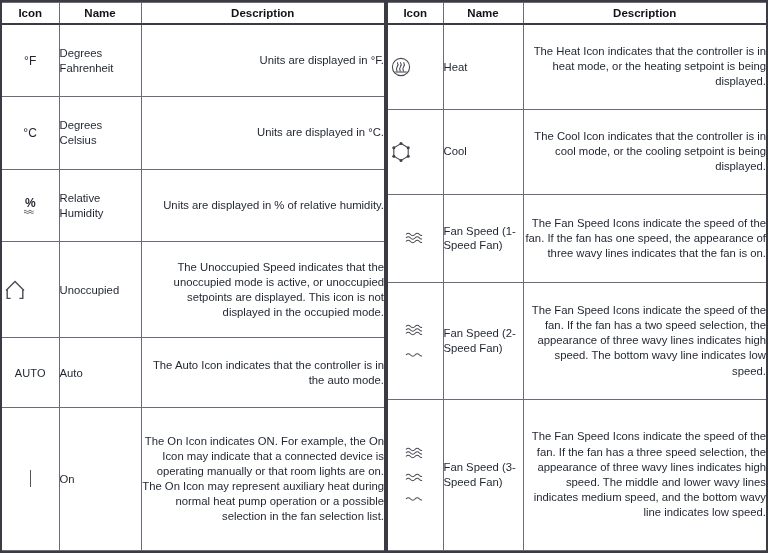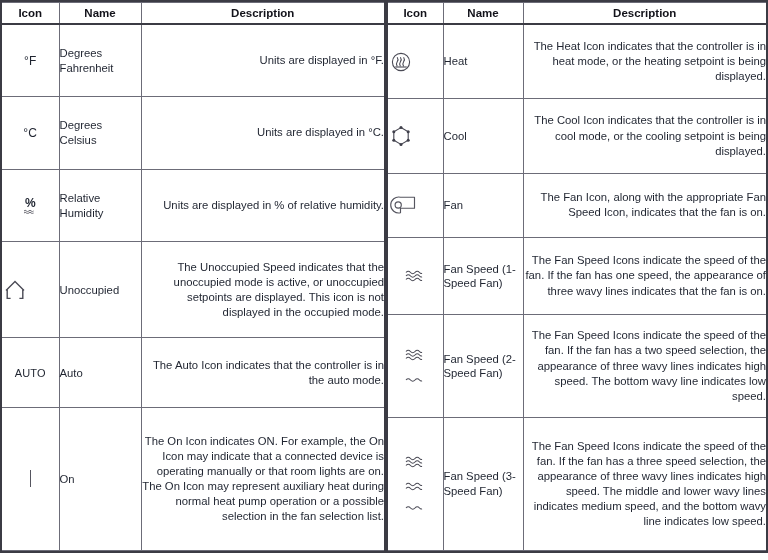--- a/index.html
+++ b/index.html
@@ -248,30 +248,20 @@
               <circle cx="20.2" cy="17.2" r="1.5" fill="#3f3f4a"></circle>
               <circle cx="13" cy="21.4" r="1.5" fill="#3f3f4a"></circle>
               <circle cx="5.8" cy="17.2" r="1.5" fill="#3f3f4a"></circle>
               <circle cx="5.8" cy="8.8" r="1.5" fill="#3f3f4a"></circle>
             </svg>
           </td>
           <td class="name-cell">Cool</td>
           <td class="desc-cell">The Cool Icon indicates that the controller is in cool mode, or the cooling setpoint is being displayed.</td>
         </tr>
 
-        <tr style="height:62px">
-          <td class="icon-cell">
-            <svg width="32" height="24" viewBox="0 0 32 24">
-              <path d="M12.5 4.2 A8 8 0 1 0 12.5 19.8 L12.5 15.2 L26.5 15.2 L26.5 4.2 Z" fill="none" stroke="#55555f" stroke-width="1.15" stroke-linejoin="round"></path>
-              <circle cx="10.2" cy="12" r="3.1" fill="none" stroke="#55555f" stroke-width="1.15"></circle>
-            </svg>
-          </td>
-          <td class="name-cell">Fan</td>
-          <td class="desc-cell">The Fan Icon, along with the appropriate Fan Speed Icon, indicates that the fan is on.</td>
-        </tr>
 
         <tr style="height:76px">
           <td class="icon-cell">
             <div class="glyph-stack">
               <svg width="22" height="14" viewBox="0 0 22 14">
                 <path d="M2 3.5 q2.25 -2.6 4.5 0 q2.25 2.6 4.5 0 q2.25 -2.6 4.5 0 q1.3 1.5 2.5 0.7" fill="none" stroke="#4a4a55" stroke-width="1.05"></path>
                 <path d="M2 7 q2.25 -2.6 4.5 0 q2.25 2.6 4.5 0 q2.25 -2.6 4.5 0 q1.3 1.5 2.5 0.7" fill="none" stroke="#4a4a55" stroke-width="1.05"></path>
                 <path d="M2 10.5 q2.25 -2.6 4.5 0 q2.25 2.6 4.5 0 q2.25 -2.6 4.5 0 q1.3 1.5 2.5 0.7" fill="none" stroke="#4a4a55" stroke-width="1.05"></path>
               </svg>
             </div>

